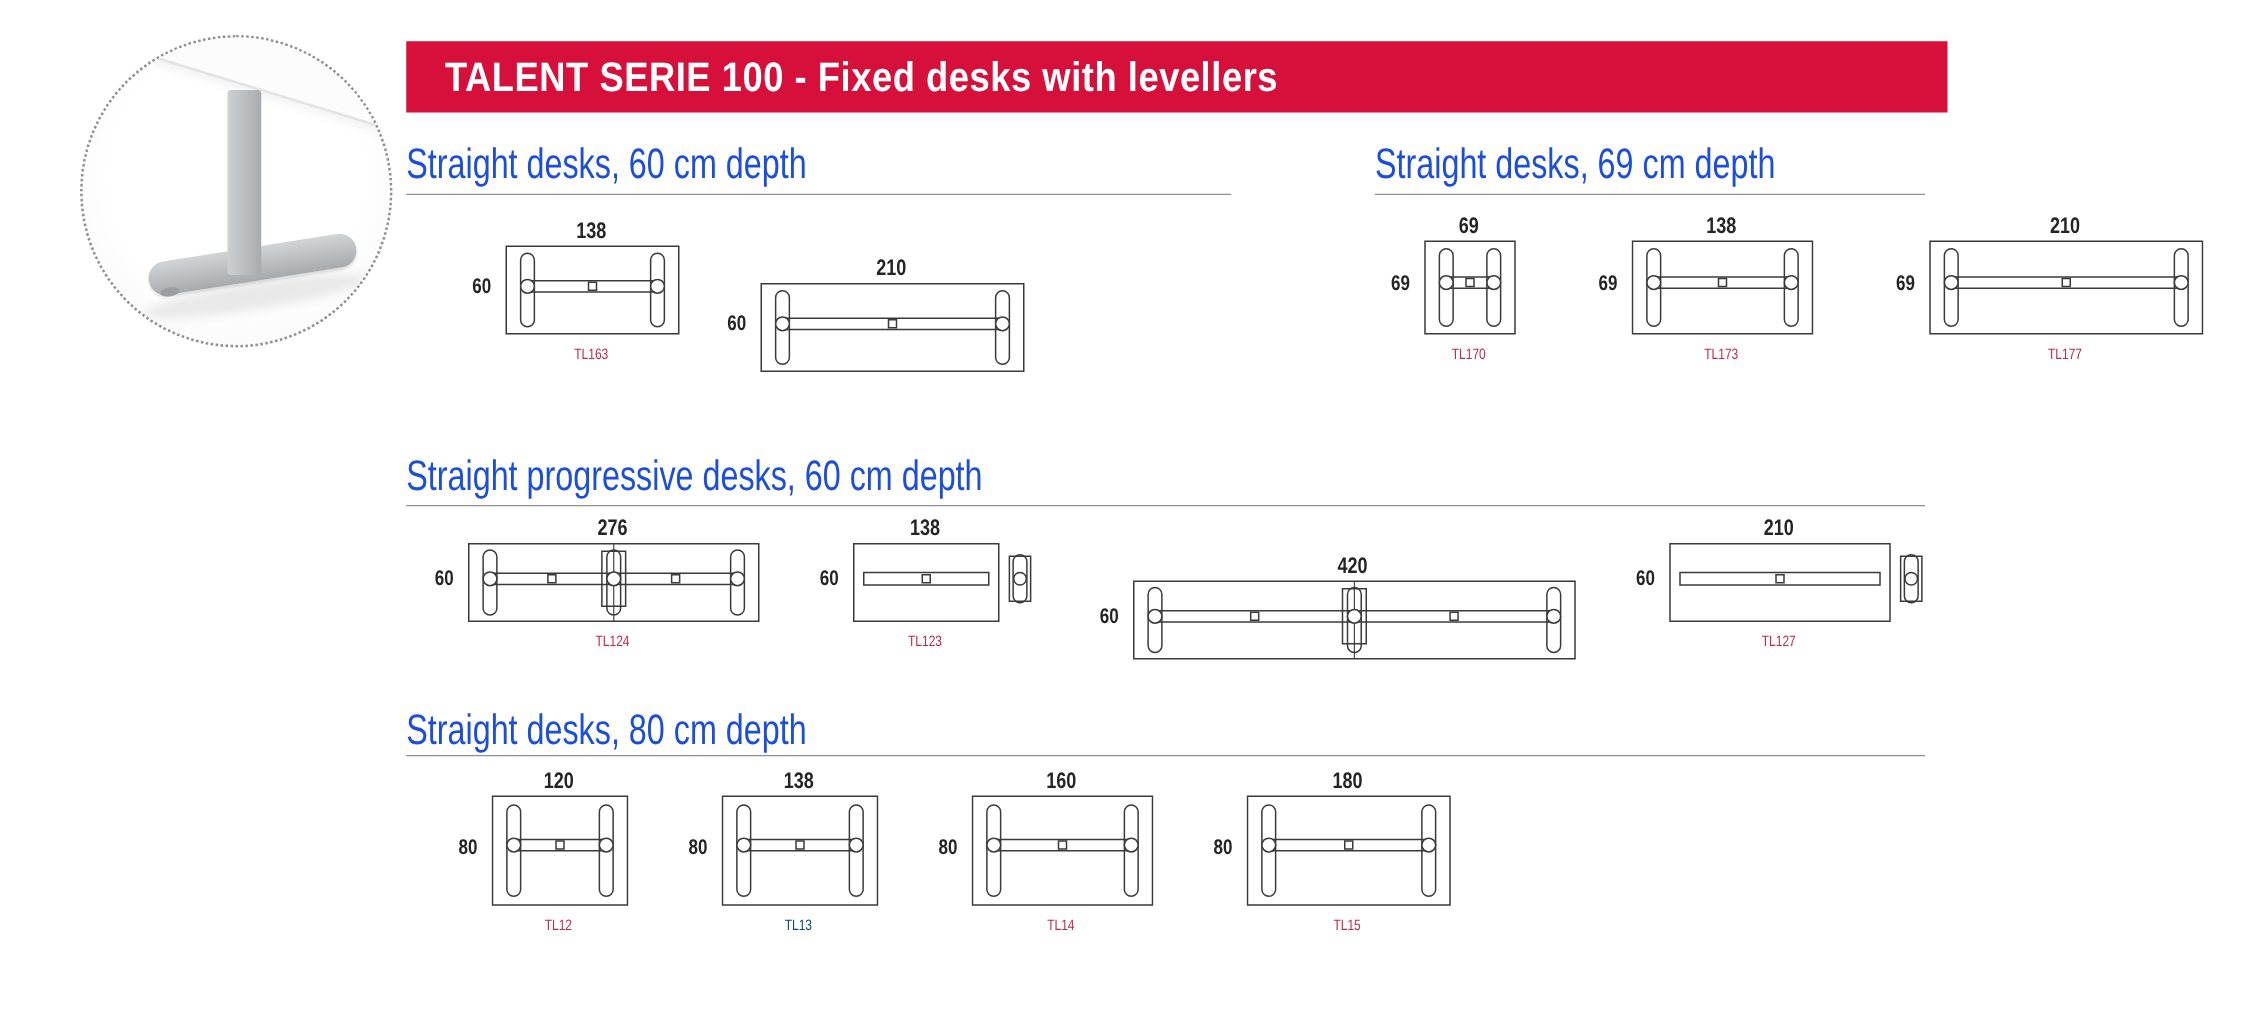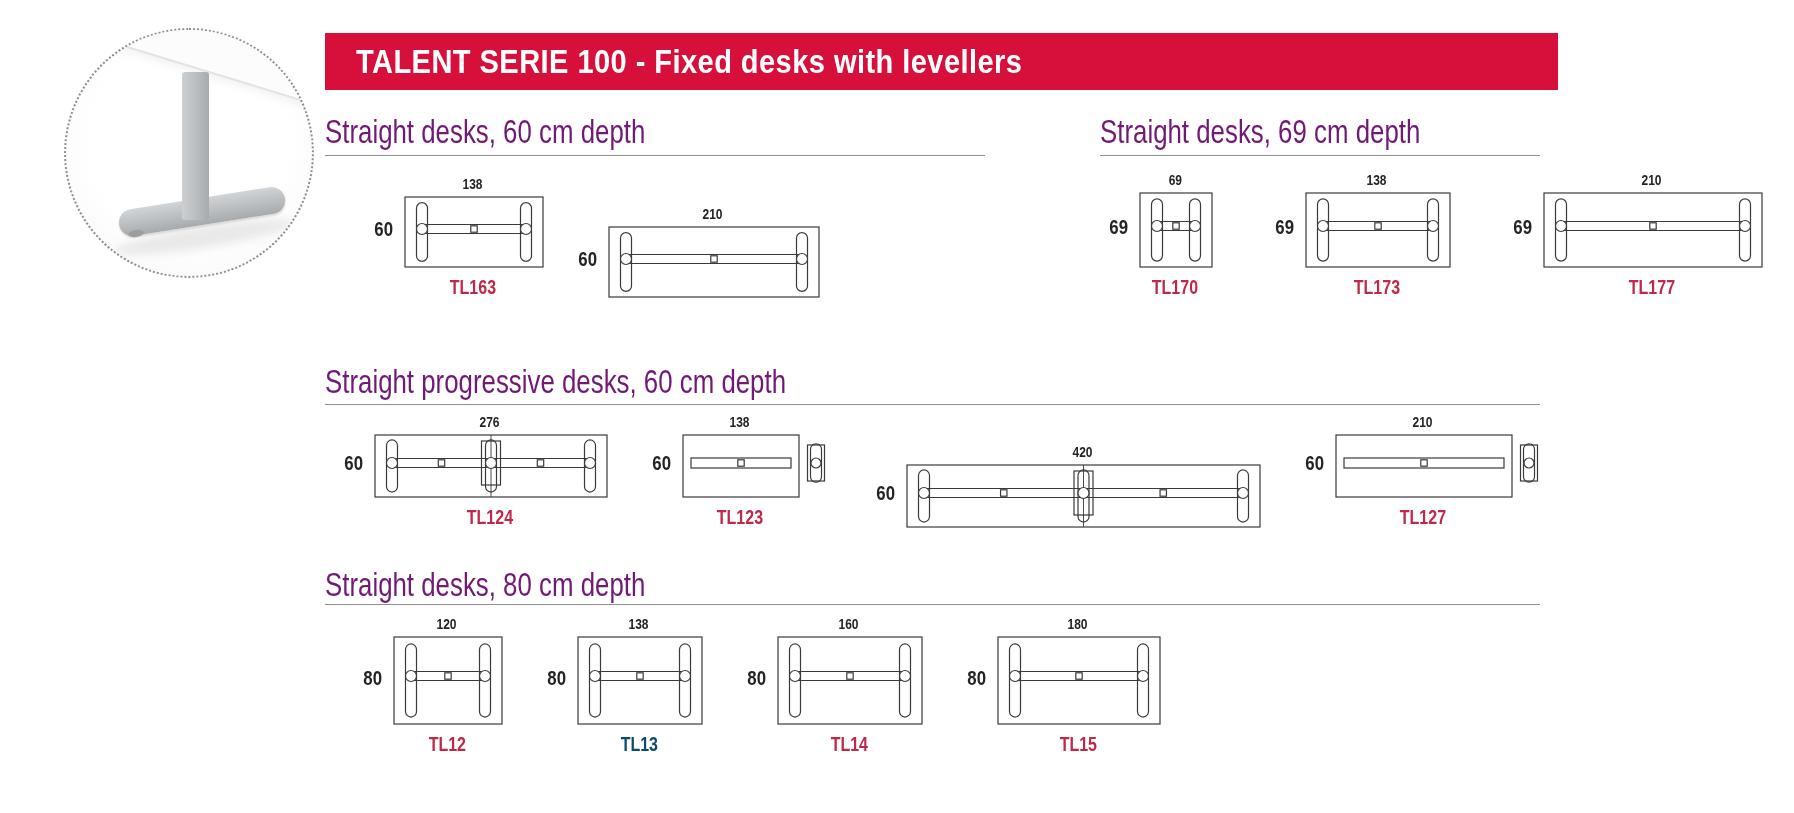--- a/index.html
+++ b/index.html
@@ -40,34 +40,34 @@
   
   .banner {
     position:absolute; left:325px; top:33px; width:1233px; height:57px;
     display:flex; align-items:center; padding-left:31px;
   }
   .banner .cond {
     transform:scaleX(.88); transform-origin:0 50%;
     font-weight:700; font-size:33px; letter-spacing:.5px; color:#ffffff;
   }
 
-  .heading { position:absolute; font-size:34px; font-weight:400; color:#701a75; }
+  .heading { position:absolute; font-size:34px; font-weight:400; color:#1d4ed8; }
   .heading .cond { transform:scaleX(.76); transform-origin:0 50%; letter-spacing:0; }
 
   .rule { position:absolute; height:0; border-top:1.6px solid #8f8f8f; }
 
   .desks { position:absolute; display:flex; align-items:flex-end; }
   .desk { display:flex; flex-direction:column; }
-  .dw { height:22px; text-align:center; font-size:15px; font-weight:700; color:#242424; line-height:20px; }
+  .dw { height:22px; text-align:center; font-size:18px; font-weight:700; color:#242424; line-height:20px; }
   .mid { display:flex; }
   .dd {
-    width:44px; padding-right:9px; text-align:right; font-size:21px; font-weight:700;
+    width:44px; padding-right:9px; text-align:right; font-size:17px; font-weight:700;
     color:#242424; align-self:center; transform:translateY(-3px);
   }
-  .dc { height:30px; padding-top:8px; text-align:center; font-size:20px; font-weight:700; }
+  .dc { height:30px; padding-top:8px; text-align:center; font-size:12px; font-weight:400; }
   svg { display:block; }
 </style>
 </head>
 <body>
 
 <div>
 
   <div class="photo">
     <div class="ph-top"></div>
     <div class="ph-shadow"></div>

